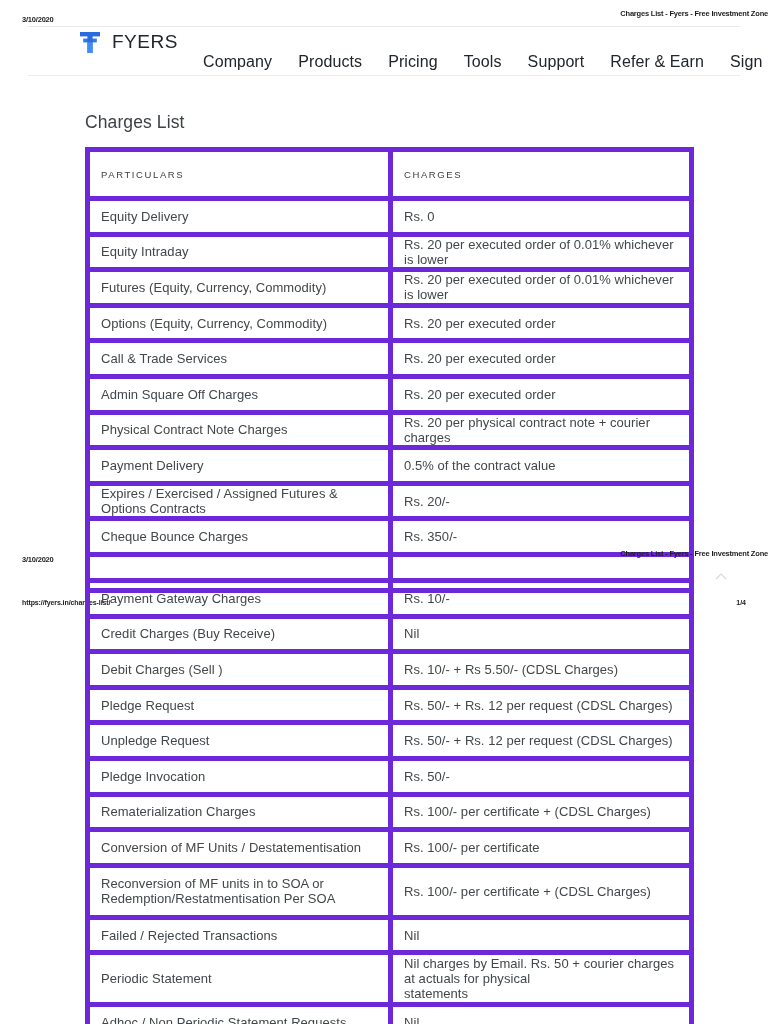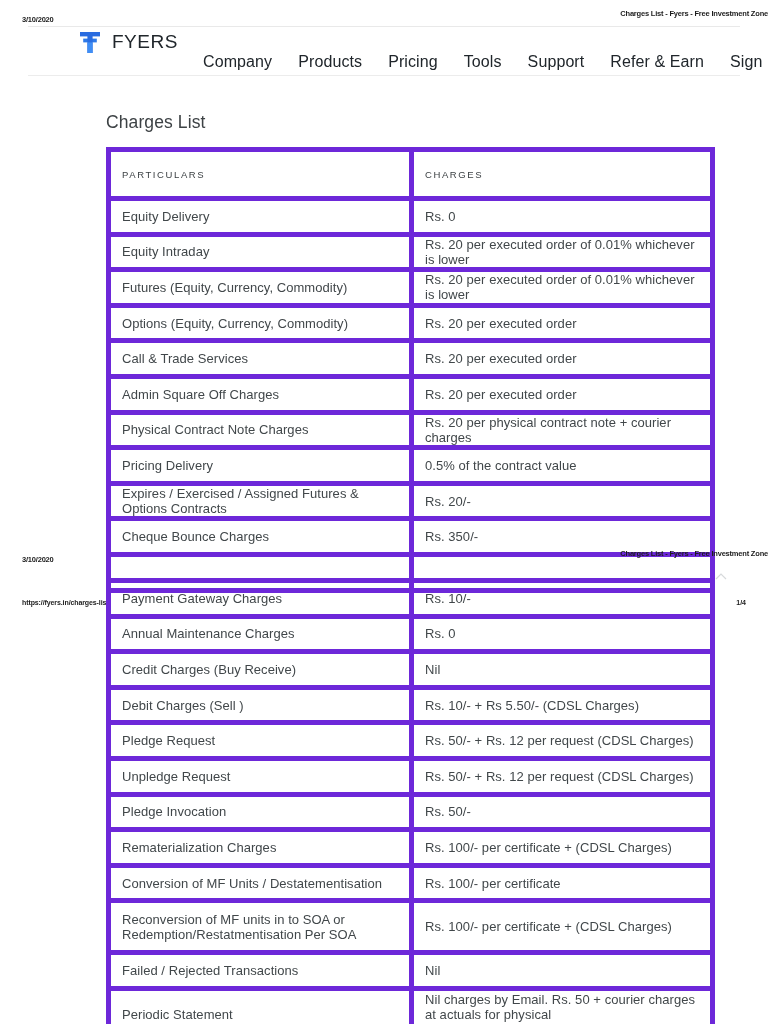--- a/index.html
+++ b/index.html
@@ -94,21 +94,21 @@
     margin-left: 10px;
     border: 1.6px solid #16181a;
     padding: 5px 13px;
     font-size: 10.5px;
     color: #16181a;
     white-space: nowrap;
     background: #fff;
   }
 
   
-  .content { padding: 0 28px; margin-left: 21px; }
+  .content { padding: 0 28px; }
   .page-title {
     font-size: 17.5px;
     font-weight: 400;
     color: #3d4245;
     margin: 36px 0 14px 57px;
     letter-spacing: 0.1px;
   }
 
   table.charges {
     border-collapse: collapse;
@@ -249,21 +249,21 @@
         </tr>
         <tr>
           <td>Admin Square Off Charges</td>
           <td>Rs. 20 per executed order</td>
         </tr>
         <tr>
           <td>Physical Contract Note Charges</td>
           <td>Rs. 20 per physical contract note + courier charges</td>
         </tr>
         <tr>
-          <td>Pricing Delivery</td>
+          <td>Payment Delivery</td>
           <td>0.5% of the contract value</td>
         </tr>
         <tr>
           <td>Expires / Exercised / Assigned Futures &amp; Options Contracts</td>
           <td>Rs. 20/-</td>
         </tr>
         <tr>
           <td>Cheque Bounce Charges</td>
           <td>Rs. 350/-</td>
         </tr>
@@ -297,24 +297,20 @@
       <colgroup>
           <col class="c1">
           <col class="c2">
         </colgroup>
       <tbody>
         <tr>
           <td>Payment Gateway Charges</td>
           <td>Rs. 10/-</td>
         </tr>
         <tr>
-          <td>Annual Maintenance Charges</td>
-          <td>Rs. 0</td>
-        </tr>
-        <tr>
           <td>Credit Charges (Buy Receive)</td>
           <td>Nil</td>
         </tr>
         <tr>
           <td>Debit Charges (Sell )</td>
           <td>Rs. 10/- + Rs 5.50/- (CDSL Charges)</td>
         </tr>
         <tr>
           <td>Pledge Request</td>
           <td>Rs. 50/- + Rs. 12 per request (CDSL Charges)</td>

